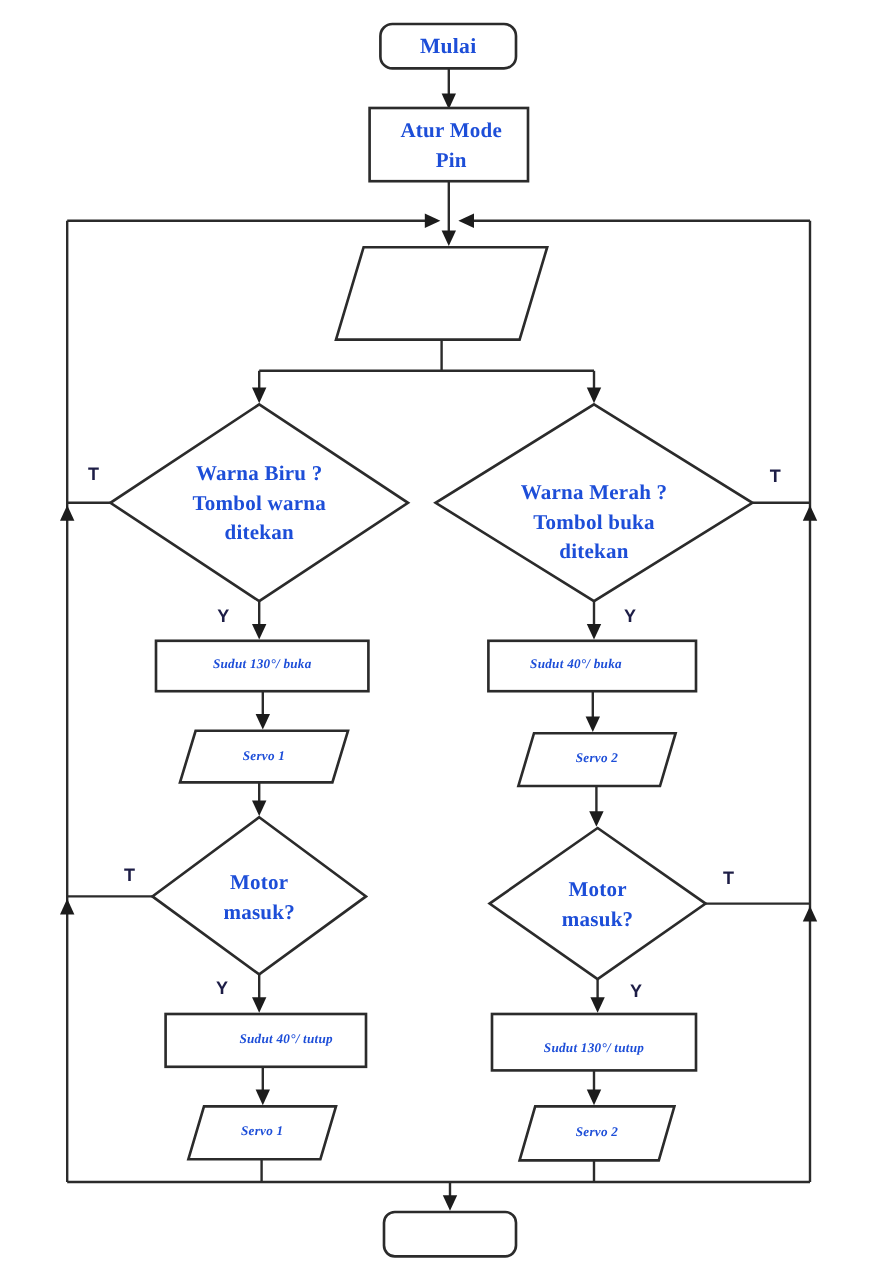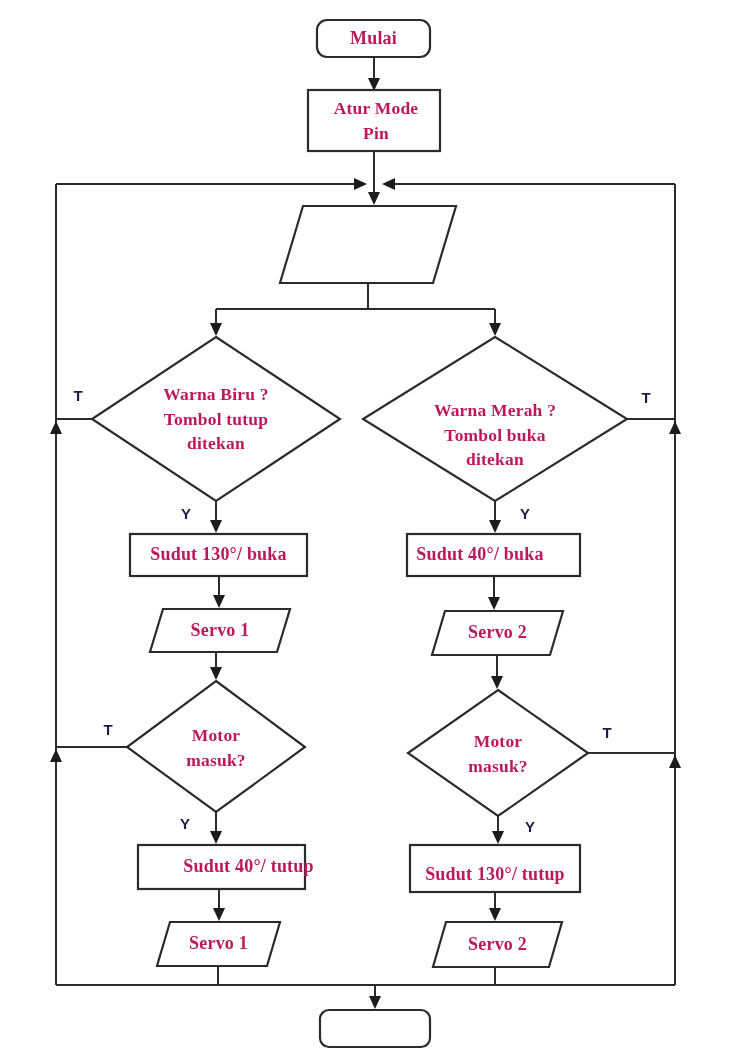--- a/index.html
+++ b/index.html
@@ -4,24 +4,24 @@
 <title>Flowchart</title>
 <style>
   html,body { margin:0; padding:0; background:#ffffff; }
   #page {
     position:relative; width:730px; height:1059px; background:#ffffff;
     font-family:"Liberation Serif", serif; overflow:hidden;
   }
   #wires { position:absolute; left:0; top:0; width:730px; height:1059px; }
   .node {
     position:absolute; display:flex; align-items:center; justify-content:center;
-    text-align:center; font-weight:bold; color:#be185d; white-space:pre-line;
+    text-align:center; font-weight:bold; color:#1d4ed8; white-space:pre-line;
     font-size:17.5px; line-height:1.42; letter-spacing:0.2px;
   }
-  .node.small { font-size:18px; }
+  .node.small { font-size:11px;font-style:italic; }
   .branch {
     position:absolute; display:flex; align-items:center; justify-content:center;
     font-family:"Liberation Sans", sans-serif; font-weight:bold;
     font-size:15px; color:#1d1d46; width:20px; height:20px;
   }
 </style>
 </head>
 <body>
 
 <div id="page">
@@ -100,34 +100,34 @@
       <polygon points="170,922 280,922 267,966 157,966"></polygon>
       <polygon points="446,922 562,922 549,967 433,967"></polygon>
       <rect x="320" y="1010" width="110" height="37" rx="9"></rect>
     </g>
   </svg>
 
   <div class="node" style="left:317px;top:20px;width:113px;height:37px;font-size:18px;">Mulai</div>
   <div class="node" style="left:308px;top:90px;width:136px;height:61px;">Atur Mode
 Pin</div>
   <div class="node" style="left:116px;top:352px;width:200px;height:134px;">Warna Biru ?
-Tombol tutup
+Tombol warna
 ditekan</div>
   <div class="node" style="left:395px;top:368px;width:200px;height:134px;">Warna Merah ?
 Tombol buka
 ditekan</div>
   <div class="node small" style="left:130px;top:534px;width:177px;height:42px;">Sudut 130°/ buka</div>
   <div class="node small" style="left:407px;top:534px;width:146px;height:42px;">Sudut 40°/ buka</div>
   <div class="node small" style="left:150px;top:609px;width:140px;height:43px;">Servo 1</div>
   <div class="node small" style="left:432px;top:611px;width:131px;height:44px;">Servo 2</div>
   <div class="node" style="left:146px;top:705px;width:140px;height:85px;">Motor
 masuk?</div>
   <div class="node" style="left:428px;top:711px;width:140px;height:85px;">Motor
 masuk?</div>
-  <div class="node small" style="left:148px;top:845px;width:201px;height:44px;">Sudut 40°/ tutup</div>
+  <div class="node small" style="left:138px;top:845px;width:201px;height:44px;">Sudut 40°/ tutup</div>
   <div class="node small" style="left:410px;top:845px;width:170px;height:59px;">Sudut 130°/ tutup</div>
   <div class="node small" style="left:157px;top:922px;width:123px;height:44px;">Servo 1</div>
   <div class="node small" style="left:433px;top:922px;width:129px;height:45px;">Servo 2</div>
   <div class="node" style="left:320px;top:1046px;width:110px;height:37px;font-size:12px;">Selesai</div>
 
   <div class="branch" style="left:68px;top:385px;">T</div>
   <div class="branch" style="left:636px;top:387px;">T</div>
   <div class="branch" style="left:176px;top:503px;">Y</div>
   <div class="branch" style="left:515px;top:503px;">Y</div>
   <div class="branch" style="left:98px;top:719px;">T</div>

